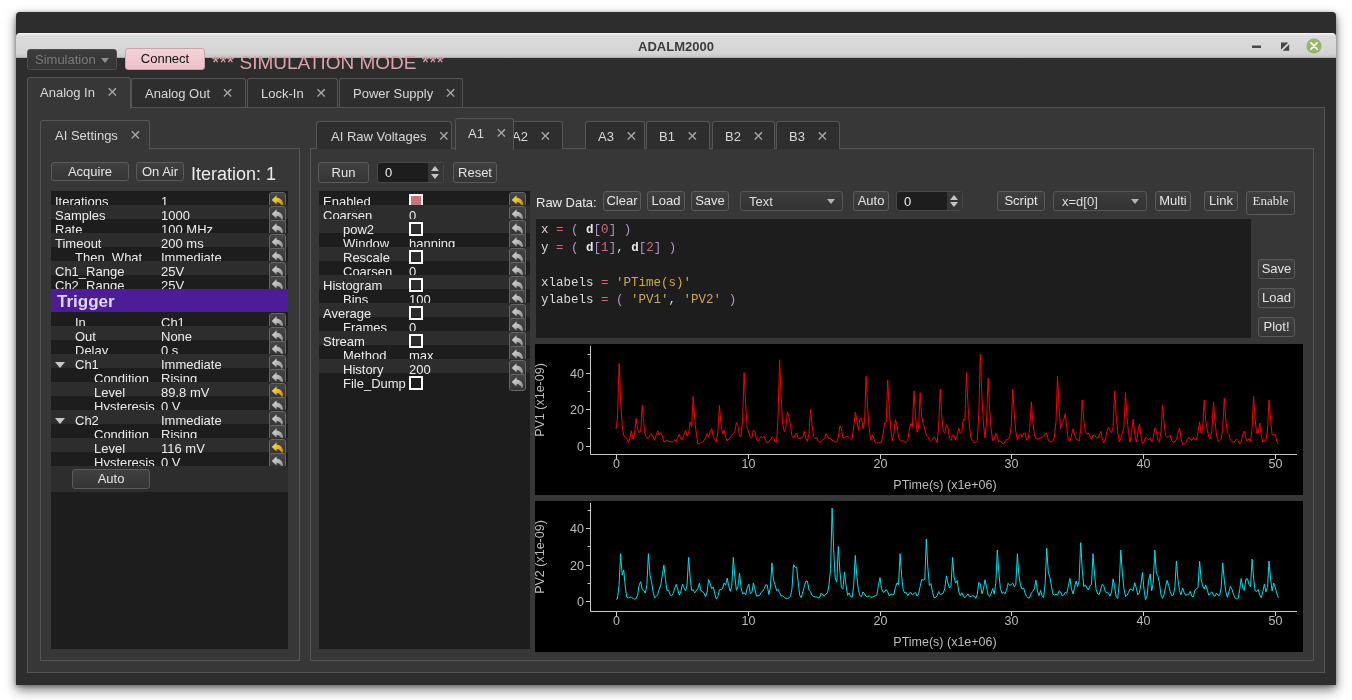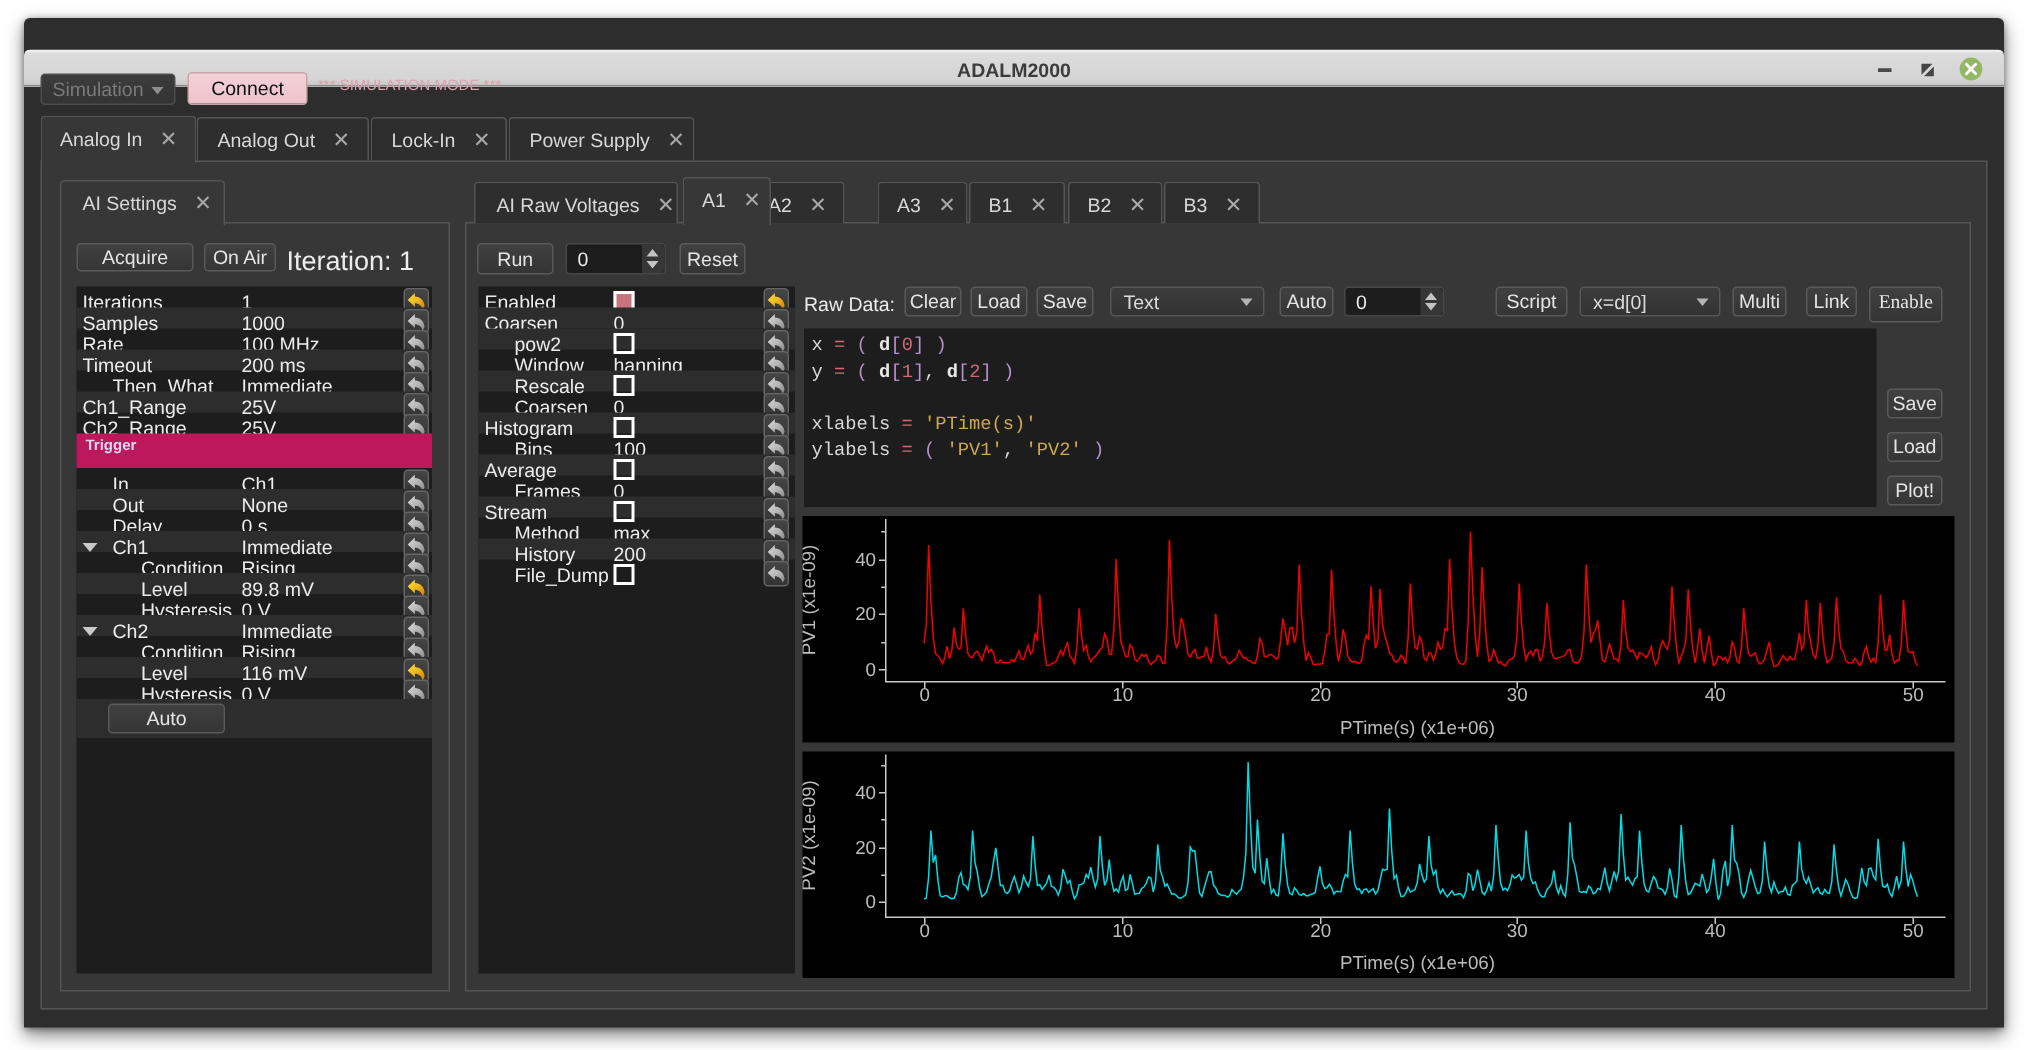--- a/index.html
+++ b/index.html
@@ -8,36 +8,36 @@
   box-shadow:0 5px 12px rgba(0,0,0,0.5), 0 1px 4px rgba(0,0,0,0.35); }
 #titlebar { position:absolute; left:0; top:0; width:1320px; height:25px; border-radius:4px 4px 0 0;
   background:linear-gradient(#f6f6f6,#dcdcdc 12%,#d4d4d4 85%,#c6c6c6); border-bottom:1px solid #b0b0b0;margin-top:21px; }
 #title { position:absolute; left:0; right:0; top:6px; text-align:center; font-size:13px; font-weight:bold; color:#3c3c3c; }
 .tbtn { position:absolute; top:0; height:25px; }
 
 .combo { position:absolute; background:linear-gradient(#3c3c3c,#333); border:1px solid #565656; border-radius:3px; color:#dcdcdc; font-size:13px; }
 .combo .arr { position:absolute; right:7px; top:50%; margin-top:-2px; width:0; height:0; border-left:4px solid transparent; border-right:4px solid transparent; border-top:5px solid #b4b4b4; }
 .btn { position:absolute; background:linear-gradient(#404040,#353535); border:1px solid #5a5a5a; border-radius:3px; color:#e4e4e4; font-size:13px; text-align:center; }
 #connect { position:absolute; left:125px; top:48px; width:80px; height:22px; background:linear-gradient(#f4d2d8,#ecc3ca); border:1px solid #c9a4ab; border-radius:3px; color:#101010; font-size:13px; text-align:center; line-height:20px; }
-#simmode { position:absolute; left:212px; top:52px; color:#dda3ac; font-size:10px; }
+#simmode { position:absolute; left:212px; top:52px; color:#dda3ac; font-size:19px; }
 
 .tab { position:absolute; border:1px solid #555; border-bottom:none; border-radius:3px 3px 0 0; background:#2e2e2e; color:#d8d8d8; font-size:13px; white-space:nowrap; }
 .tab .x { color:#a8a8a8; margin-left:8px; font-size:14px; }
 .tab.act { background:#373737; z-index:5; }
 .frame { position:absolute; background:#373737; border:1px solid #555; }
 
 #ltable { position:absolute; left:51px; top:191px; width:237px; height:458px; background:#1d1d1d; }
 .trow { position:relative; width:100%; height:14px; color:#ececec; font-size:13px; }
 .trow.alt { background:#2d2d2d; }
 .trow .lab { position:absolute; top:3px; left:4px; }
 .trow .lab.i1 { left:24px; }
 .trow .lab.i2 { left:43px; }
 .trow .val { position:absolute; top:3px; }
 #ltable .val { left:110px; }
-.thead { position:relative; width:100%; height:23px; background:#be185d; color:#dadaf5; font-weight:bold; font-size:10px; }
+.thead { position:relative; width:100%; height:23px; background:#4c1d95; color:#dadaf5; font-weight:bold; font-size:17px; }
 .undo { position:absolute; top:1px; width:17px; height:17px; background:linear-gradient(#454545,#333); border:1px solid #666; border-radius:3px; }
 #ltable .undo { left:218px; }
 .exp { position:absolute; left:7px; top:8px; width:0; height:0; border-left:5px solid transparent; border-right:5px solid transparent; border-top:6px solid #c8c8c8; }
 
 #mtable { position:absolute; left:319px; top:191px; width:211px; height:458px; background:#1d1d1d; }
 #mtable .val { left:90px; }
 #mtable .undo { left:190px; }
 .cb { position:absolute; top:3px; width:14px; height:14px; border:2px solid #fff; background:transparent; }
 .cb.on { background:#c7747c; border:2px solid #fff; }
 

